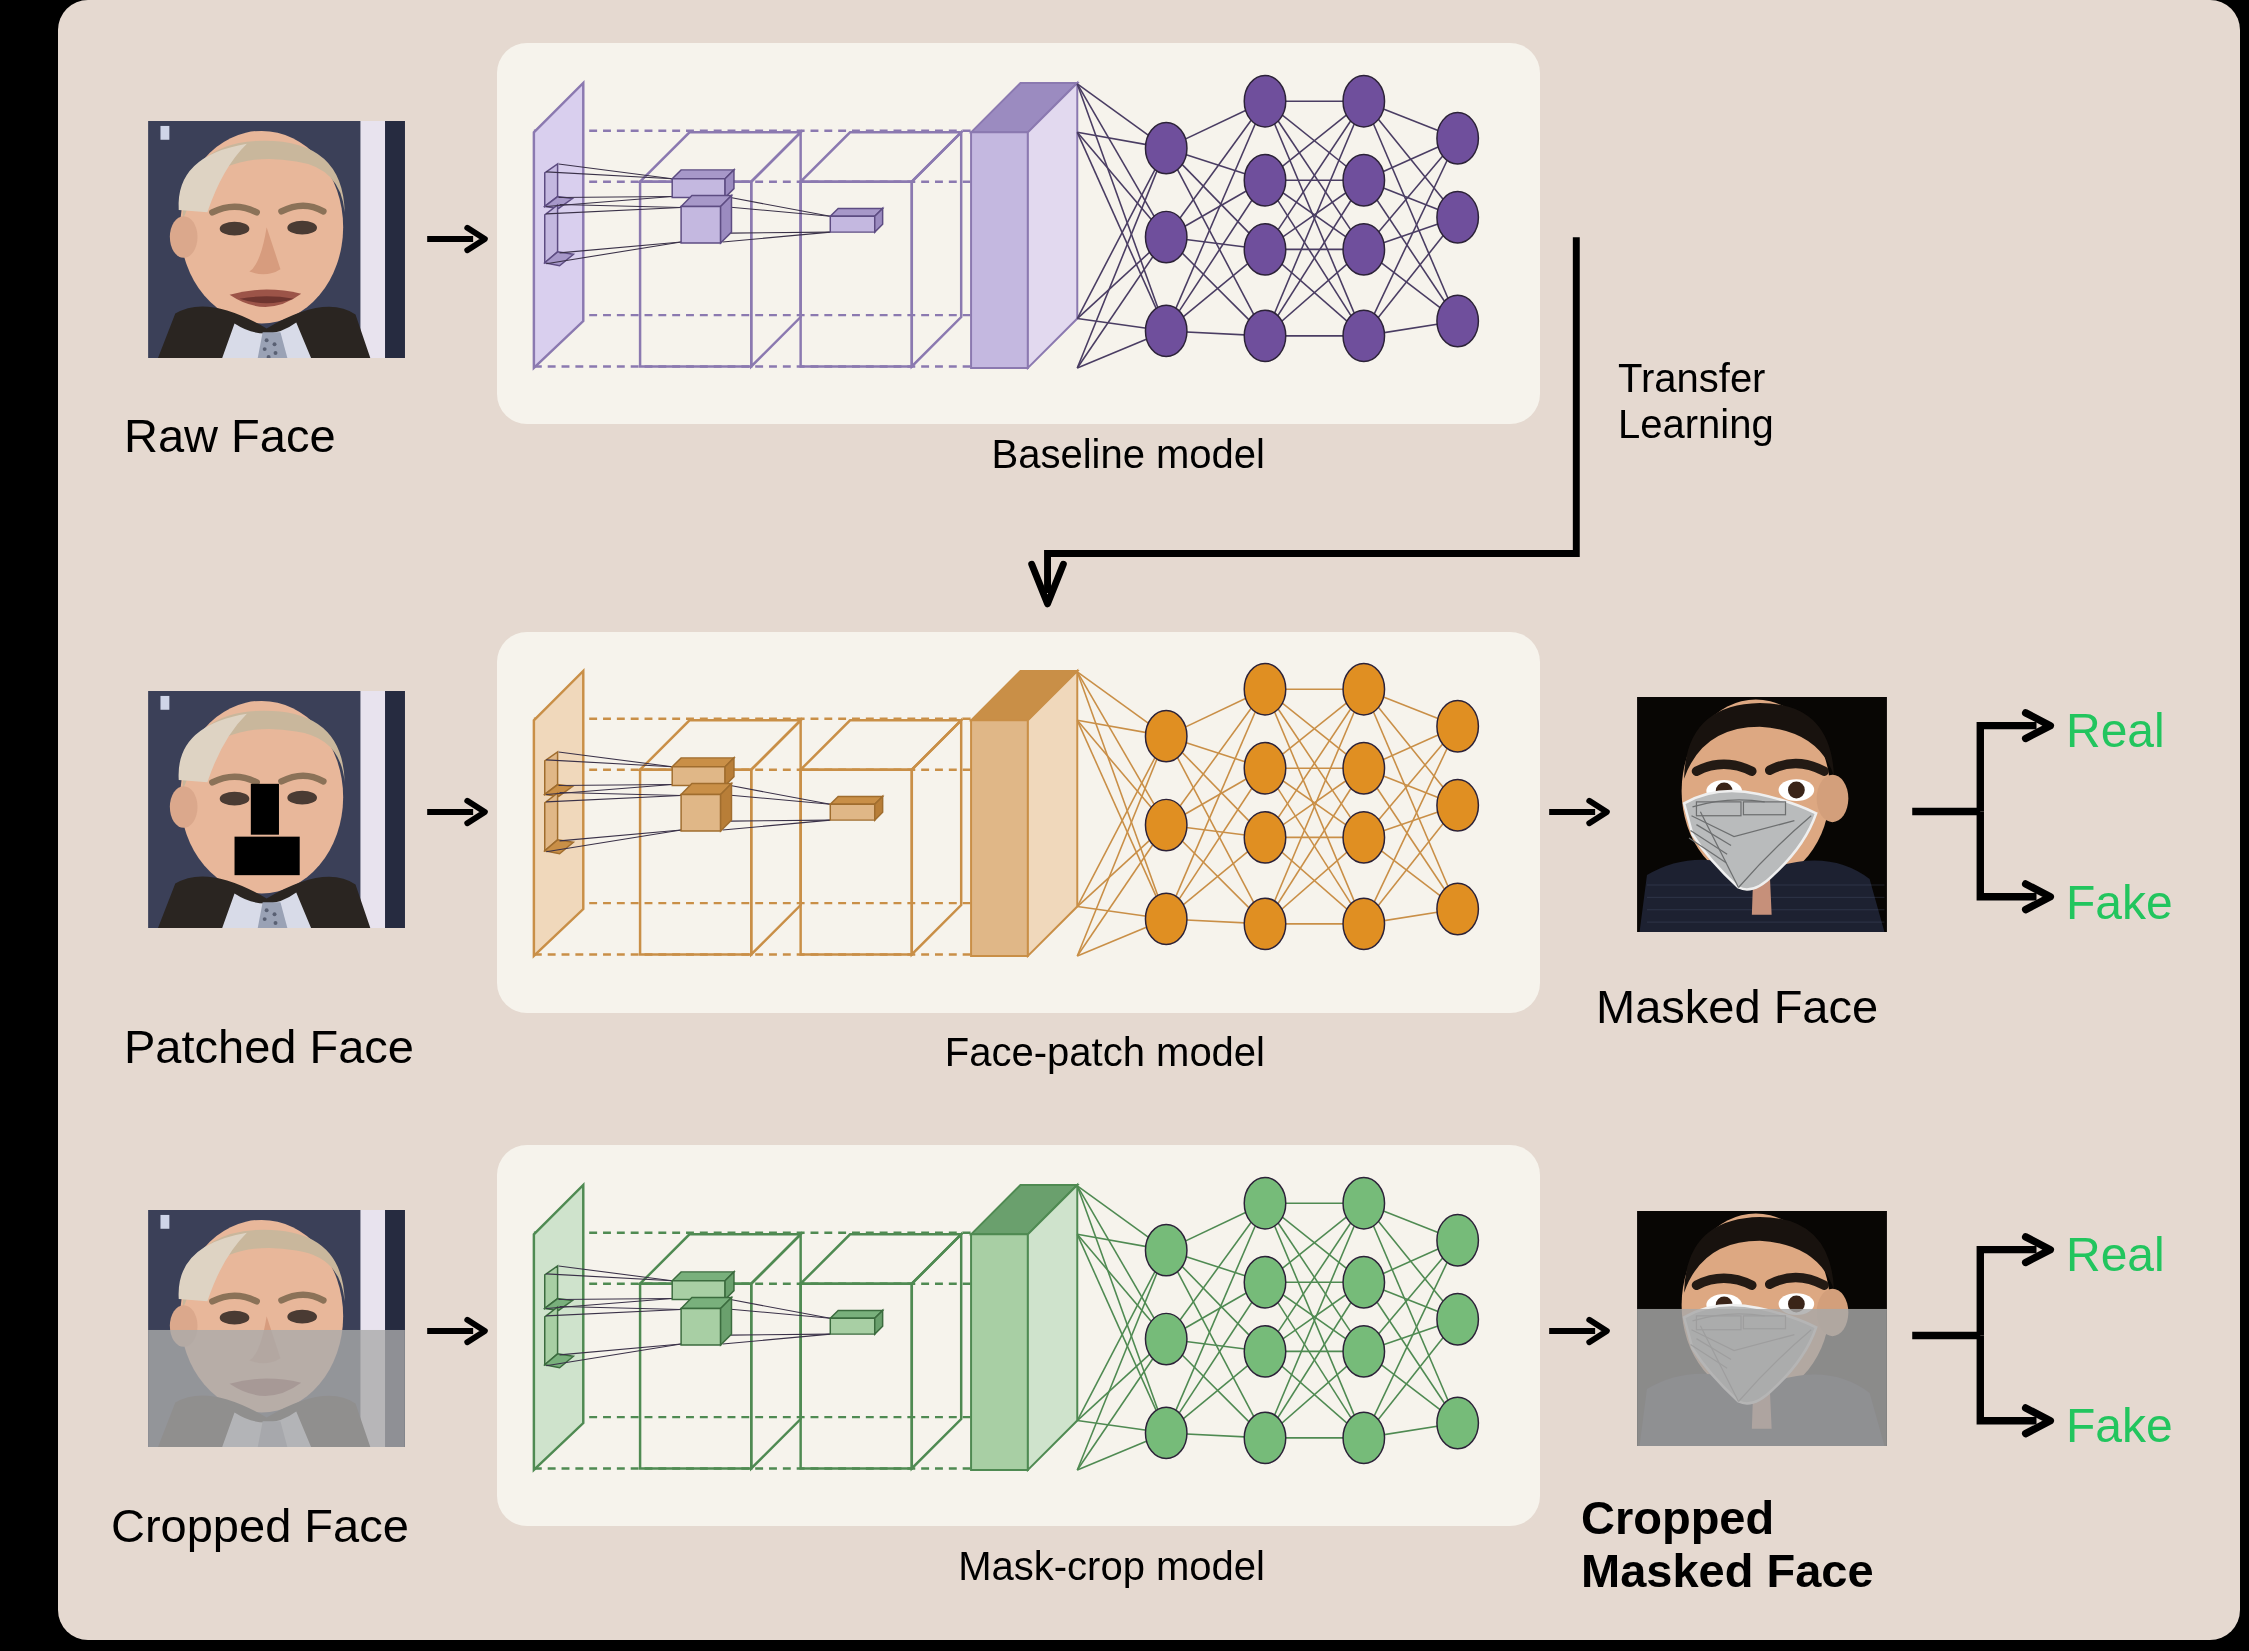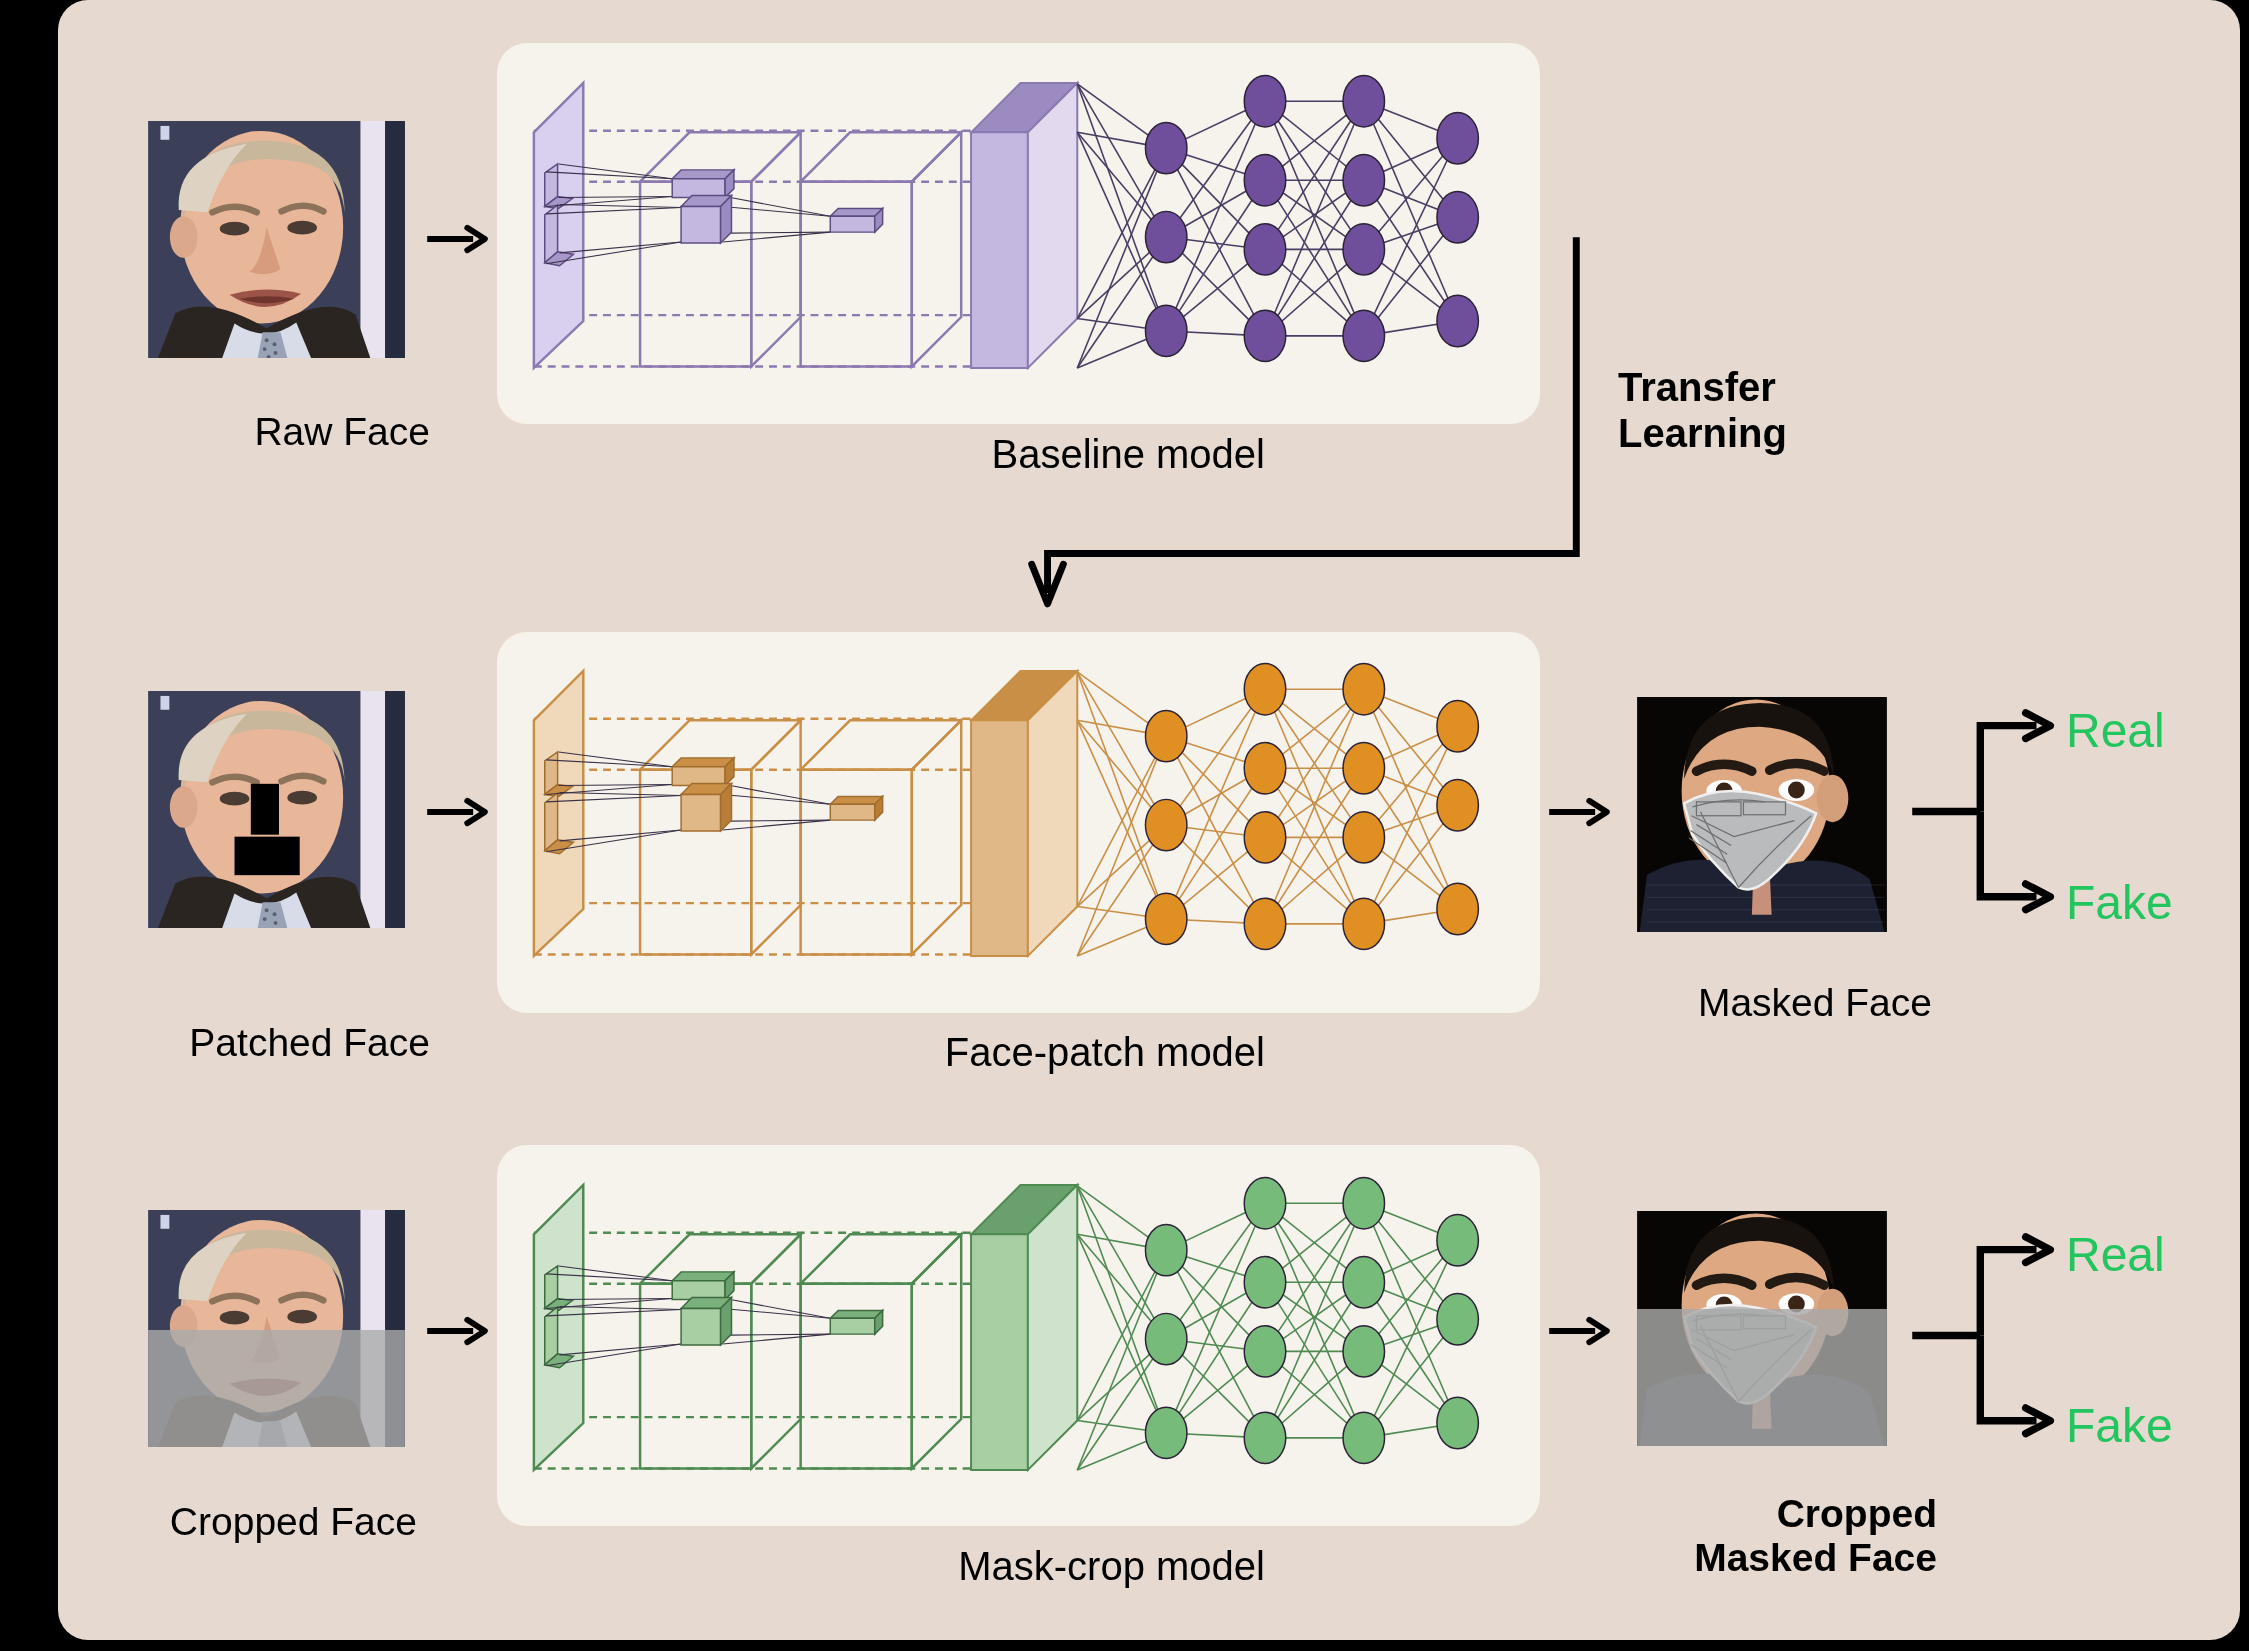--- a/index.html
+++ b/index.html
@@ -2,22 +2,22 @@
 <html style="font-size:8px"><head>
 <meta charset="utf-8">
 <style>
   html,body{margin:0;padding:0;background:#000;}
   body{font-family:"Liberation Sans", sans-serif;}
   #root{position:relative;width:2250px;height:1652px;background:#000;overflow:hidden;}
   #panel{position:absolute;left:58px;top:0px;width:2182px;height:1640px;
          background:#e5d9d0;border-radius:30px;}
   .card{position:absolute;background:#f6f3ec;border-radius:30px;}
   .imgbox{position:absolute;overflow:hidden;}
-  .cap{position:absolute;color:#000;font-size:39px;line-height:1.12;
-       text-align:right;white-space:pre-line;font-family:"Liberation Sans", sans-serif;}
+  .cap{position:absolute;color:#000;font-size:47px;line-height:1.12;
+       text-align:left;white-space:pre-line;font-family:"Liberation Sans", sans-serif;}
   .modelcap{position:absolute;color:#000;font-size:40px;text-align:right;
             font-family:"Liberation Sans", sans-serif;}
   .tl-label{position:absolute;color:#000;font-size:40px;line-height:1.16;
             text-align:left;white-space:pre-line;}
   .outlabel{position:absolute;color:#22c55e;font-size:48px;}
   svg{position:absolute;left:0;top:0;overflow:visible;}
   .arrow-svg{position:absolute;}
 </style>
 </head>
 <body>
@@ -191,21 +191,21 @@
         <ellipse cx="1890" cy="500" rx="42" ry="52"></ellipse>
     </g>
   </svg>
 
   <div class="modelcap" style="left:771px;top:432px;width:494px;">Baseline model</div>
 
   <svg class="arrow-svg" style="left:1008px;top:232px;" width="593" height="376" viewBox="0 0 1200 760">
     <polyline points="1150,10 1150,650 80,650 80,730" fill="none" stroke="#000" stroke-width="14"></polyline>
     <path d="M48 672 L80 752 L112 672" fill="none" stroke="#000" stroke-width="14" stroke-linecap="round" stroke-linejoin="round"></path>
   </svg>
-  <div class="tl-label" style="left:1618px;top:364px;width:277px;font-weight:bold;">Transfer
+  <div class="tl-label" style="left:1618px;top:355px;width:277px;">Transfer
 Learning</div>
 
   <div class="card" style="left:497px;top:632px;width:1043px;height:381px;"></div>
 
   <div class="imgbox" style="left:148px;top:691px;width:257px;height:237px;">
     <svg width="257" height="237" viewBox="0 0 520 480">
       <rect width="520" height="480" fill="#3b4058"></rect>
       <rect x="430" y="0" width="50" height="480" fill="#e8e3ee"></rect>
       <rect x="480" y="0" width="40" height="480" fill="#262b40"></rect>
       <rect x="25" y="10" width="18" height="28" fill="#cfd5e8"></rect>

